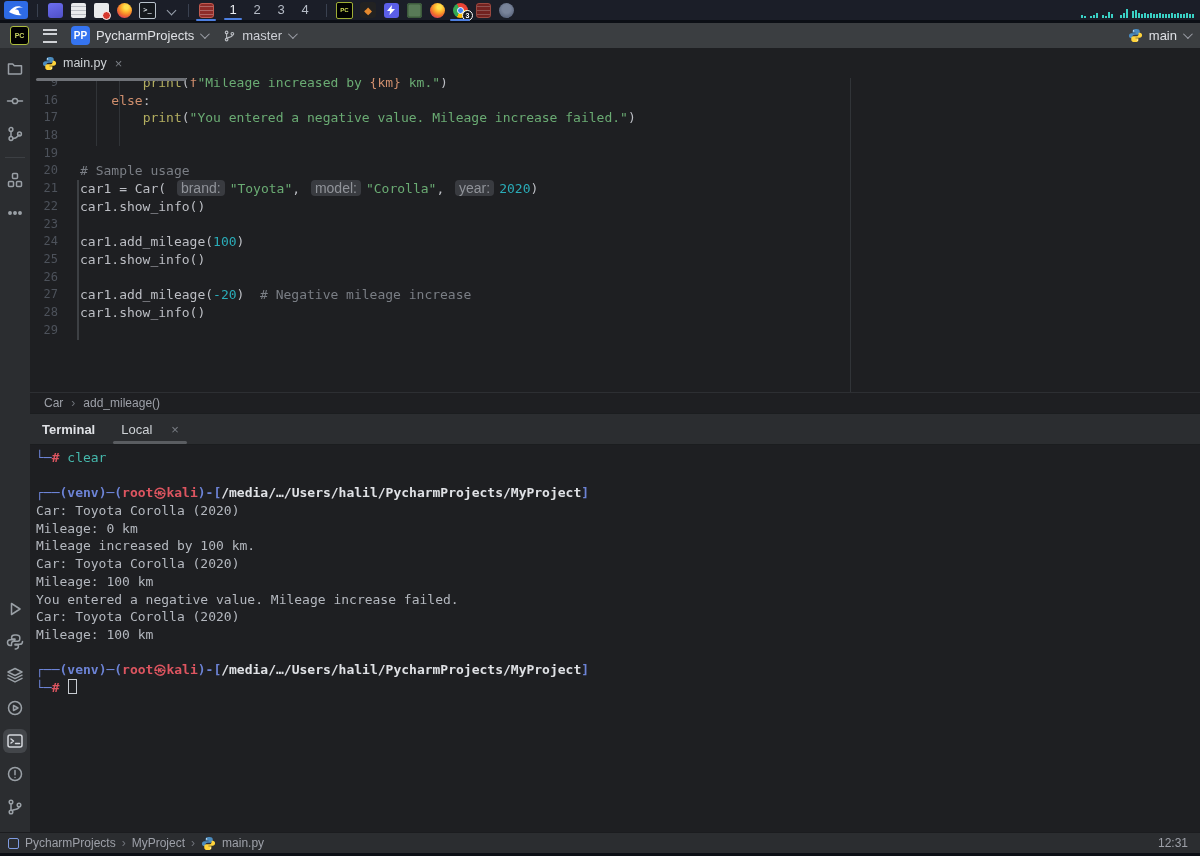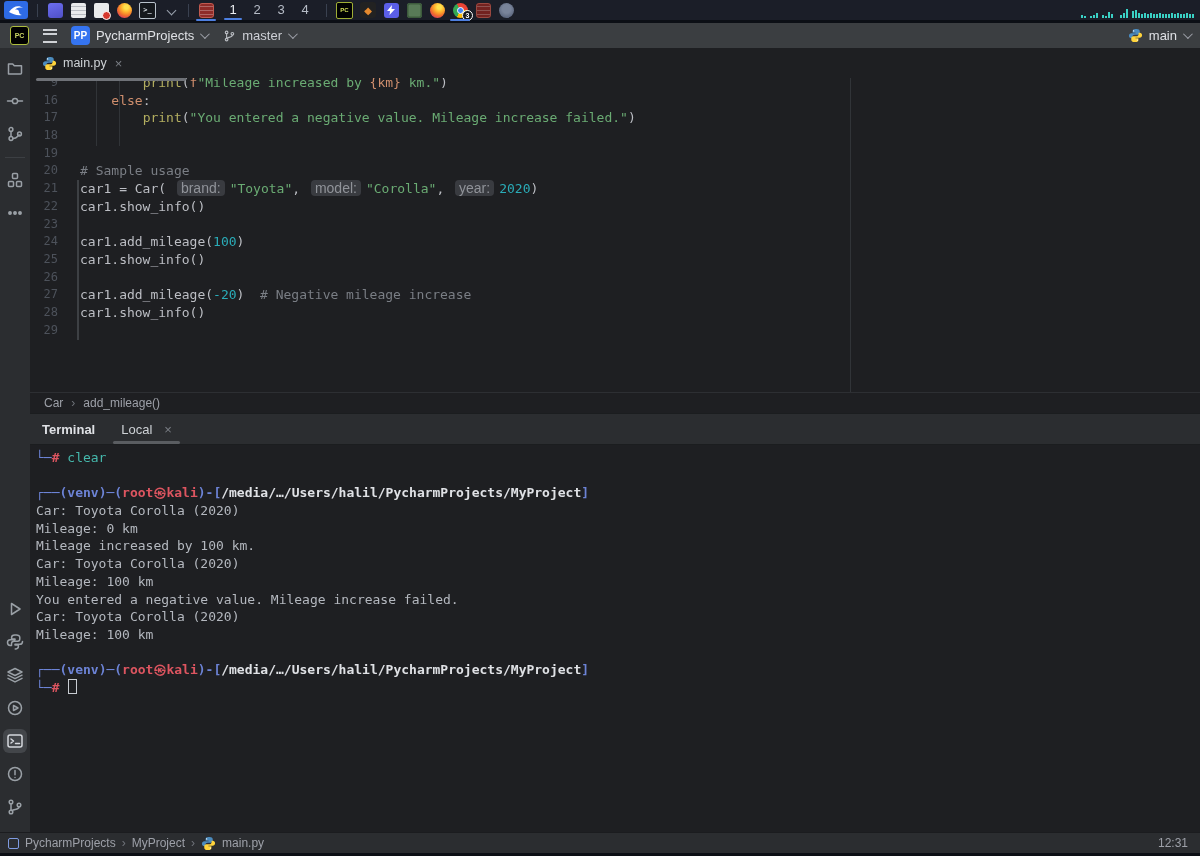--- a/index.html
+++ b/index.html
@@ -78,21 +78,21 @@
   .c-cmt{color:var(--c-cmt,#7a7e85);}
   .c-self{color:var(--c-self,#c77dbb);}
   .c-fn{color:var(--c-fn,#b3ae60);}
   .c-hint{background:#393b40;color:#909399;font-size:14px;padding:0 4px;border-radius:4px;margin:12px 5px 0 3px;font-family:"Liberation Sans",sans-serif;}
   
   .breadcrumbs{height:20px;display:flex;align-items:center;gap:8px;padding-left:14px;font-size:12px;color:#9da0a8;background:#1e1f22;border-top:1px solid #2d2f33;}
   .bc-sep{color:#6f737a;}
   
   .termheader{height:30px;background:#2b2d30;border-bottom:1px solid #1b1d1f;border-top:1px solid #1b1d1f;display:flex;align-items:center;padding-left:12px;font-size:13px;color:#dfe1e5;}
   .termtitle{font-weight:bold;margin-right:16px;}
-  .ttab{display:flex;align-items:center;gap:10px;height:100%;padding:0 10px;position:relative;color:#ced2d6;}
+  .ttab{display:flex;align-items:center;gap:17px;height:100%;padding:0 10px;position:relative;color:#ced2d6;}
   .ttab.active::after{content:'';position:absolute;left:2px;right:2px;bottom:0;height:3px;background:#5a5d61;border-radius:2px;}
   .termbody{flex:1;background:#1e1f22;font:13px "DejaVu Sans Mono",monospace;padding:4px 0 0 6px;overflow:hidden;}
   .trow{height:17.7px;line-height:17.7px;white-space:pre;}
   .t-blue{color:var(--t-blue,#6c83d6);font-weight:bold;}
   .t-red{color:var(--t-red,#dd5560);font-weight:bold;}
   .t-teal{color:var(--t-teal,#45b8ac);}
   .t-wb{color:var(--t-wb,#dfe1e5);font-weight:bold;}
   .t-fg{color:var(--t-fg,#b4b8bf);}
   .cursor{display:inline-block;width:7px;height:13px;border:1px solid #c8ccd2;vertical-align:-2px;margin-left:1px;}
   

